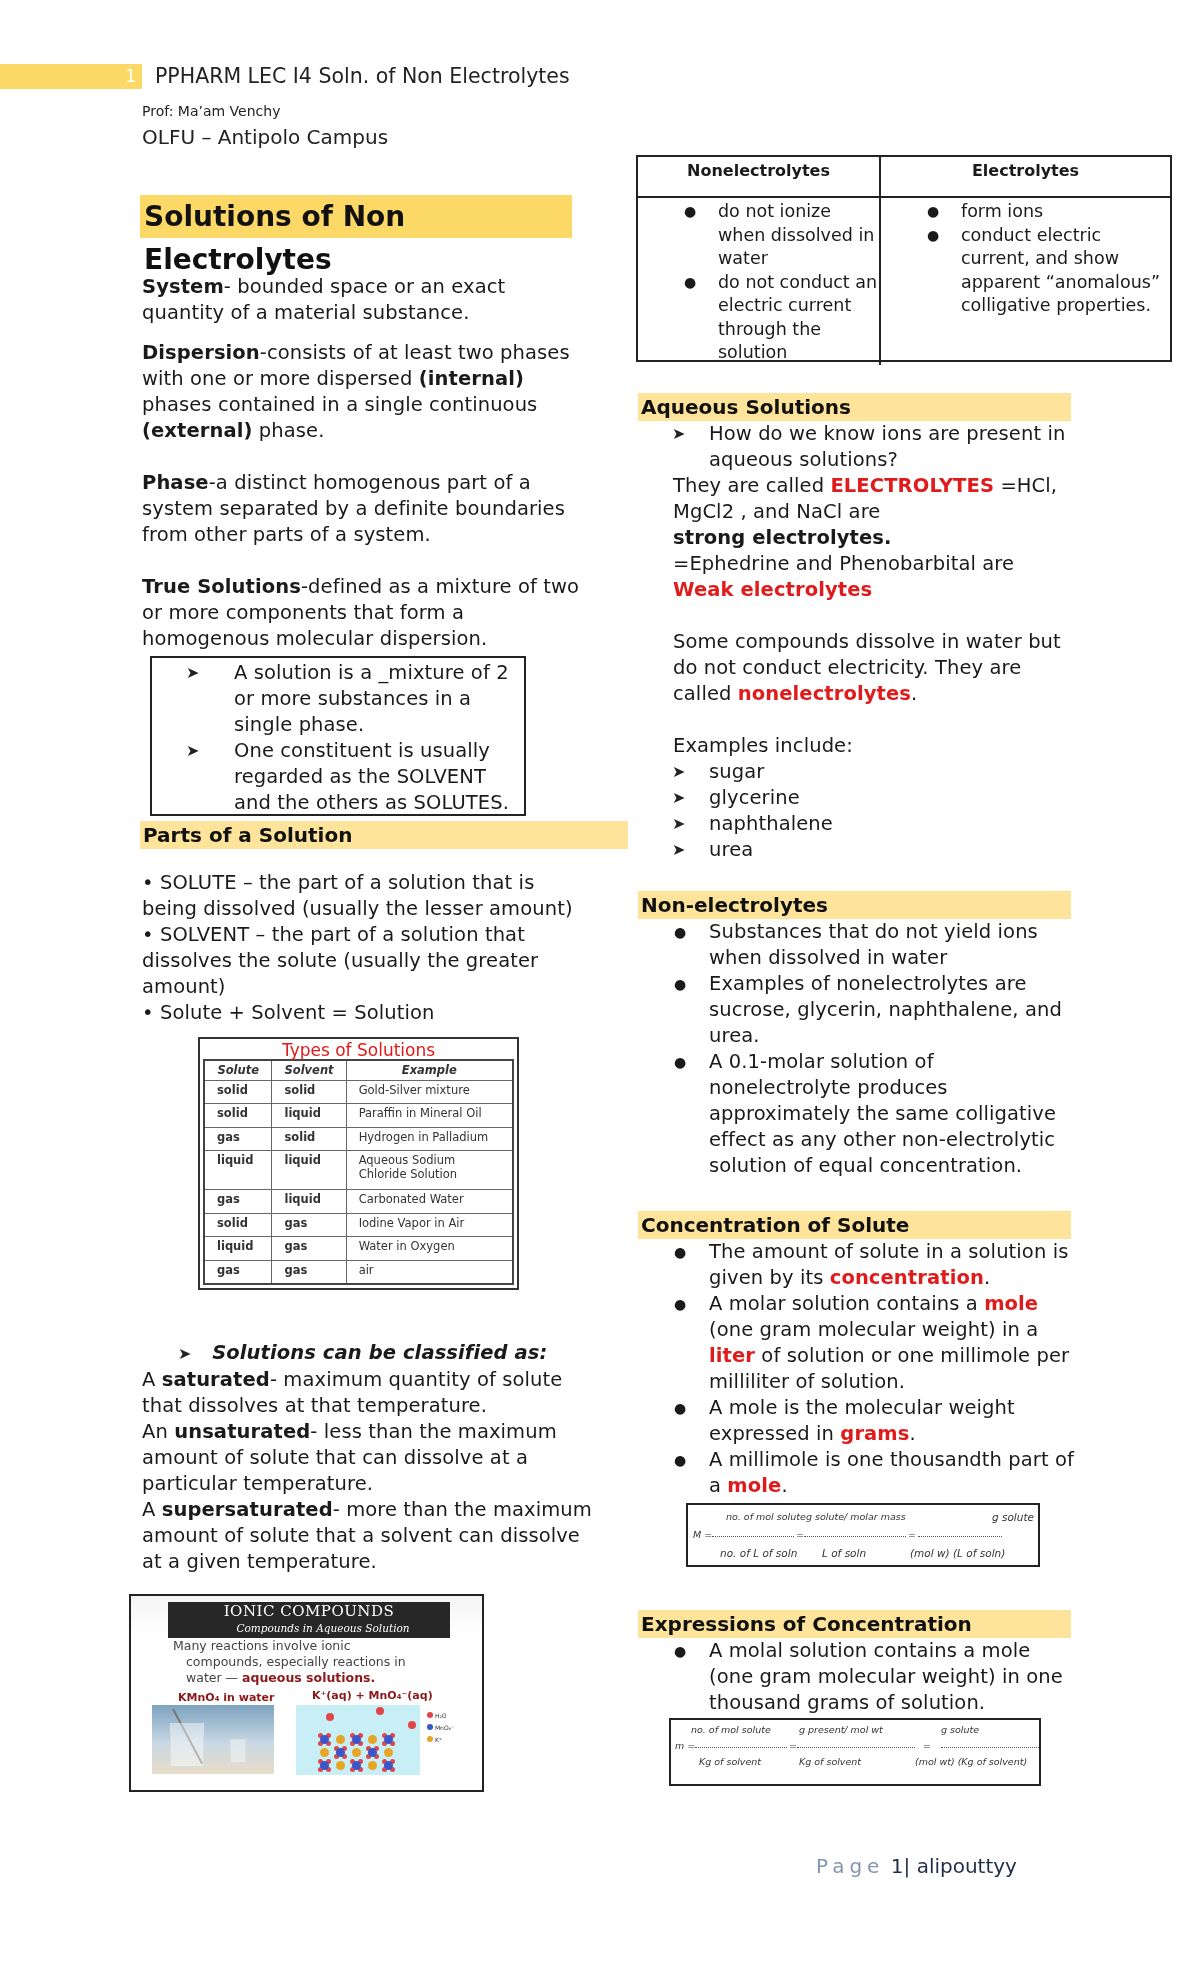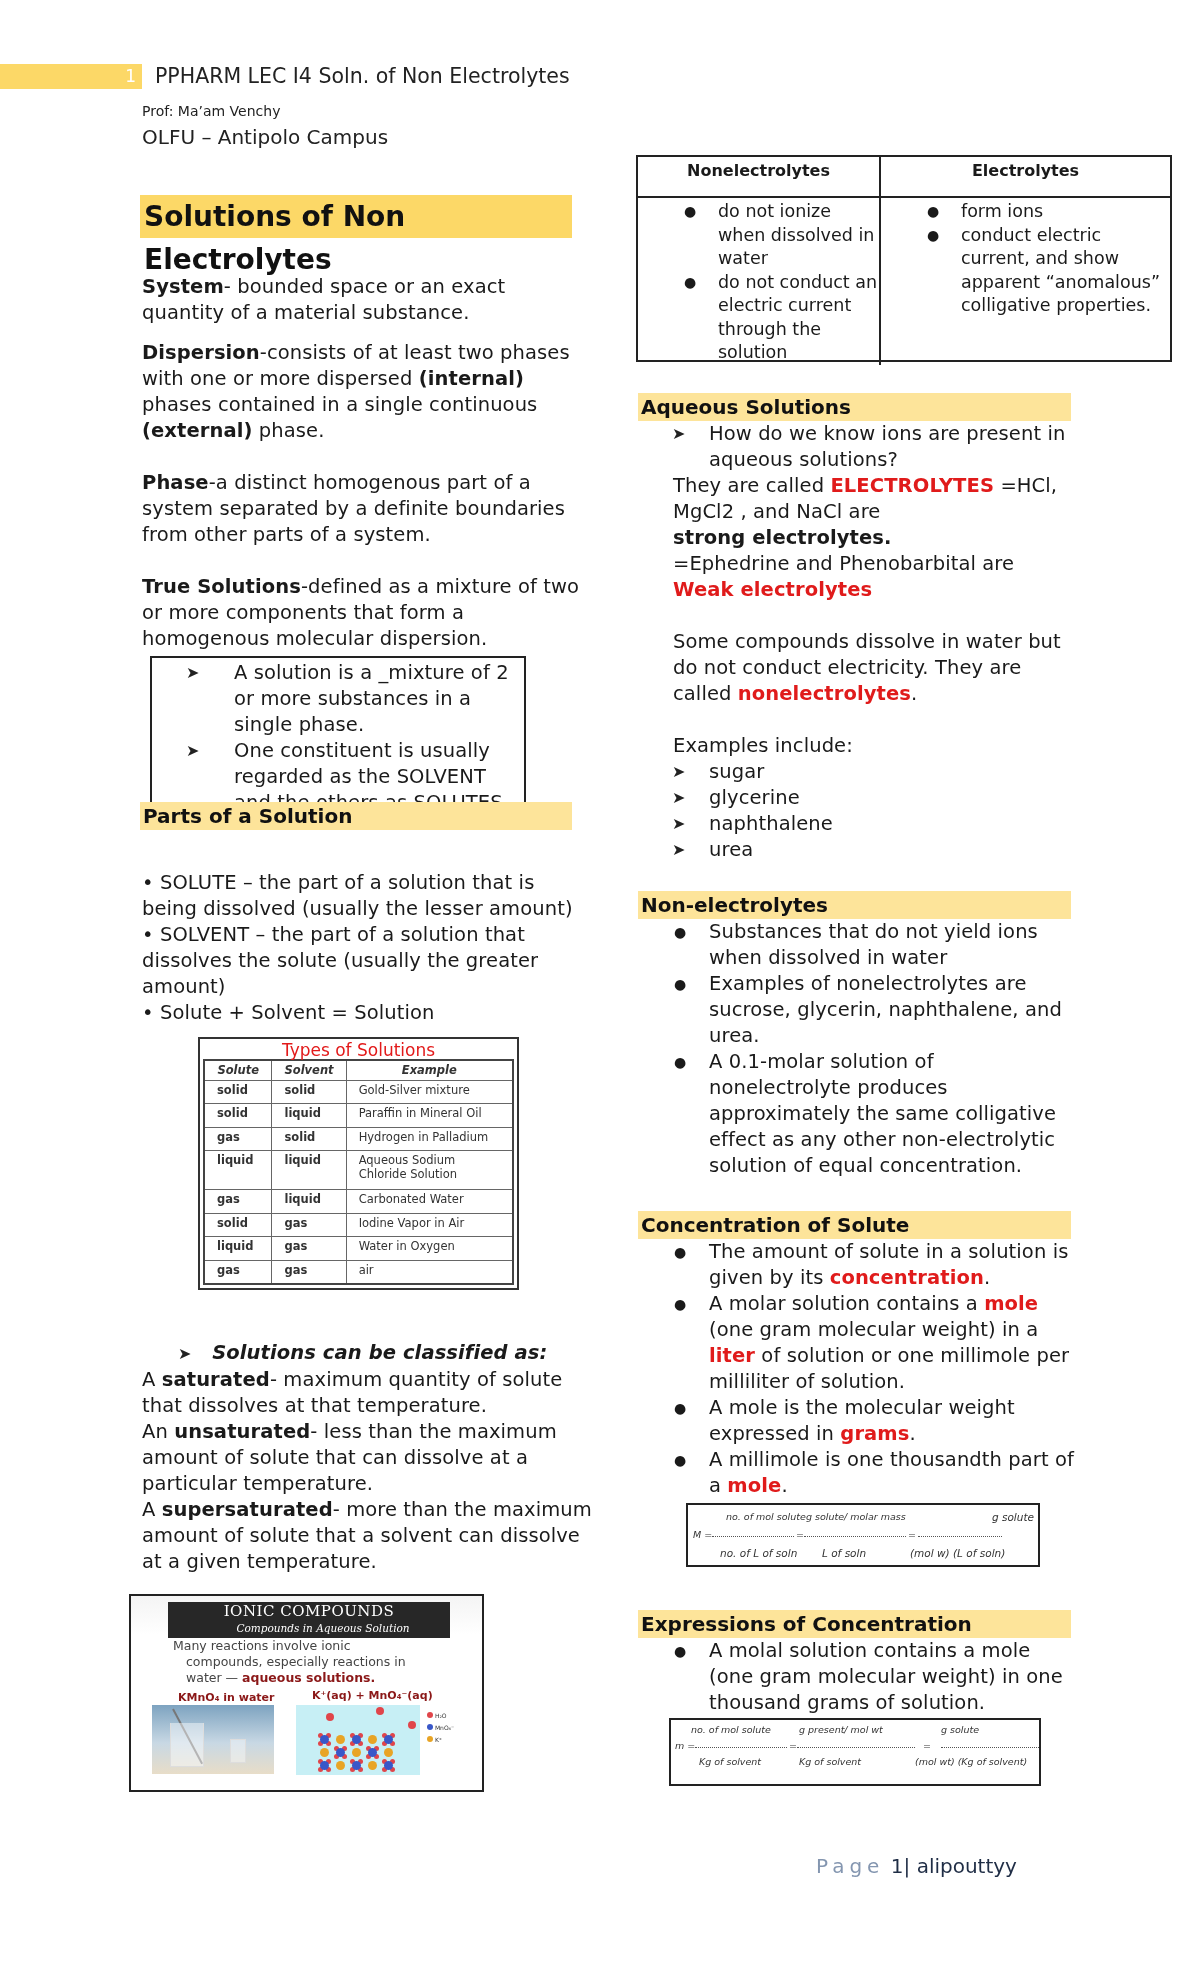--- a/index.html
+++ b/index.html
@@ -109,21 +109,21 @@
   <p><b>True Solutions</b><span>-defined as a mixture of two or more components that form a homogenous molecular dispersion.</span></p>
 </div>
 
 <div class="abs boxed txt">
   <ul class="arrow-list">
     <li><span class="arr">➤</span><span>A solution is a _mixture of 2 or more substances in a single phase.</span></li>
     <li><span class="arr">➤</span><span>One constituent is usually regarded as the SOLVENT and the others as SOLUTES.</span></li>
   </ul>
 </div>
 
-<div class="abs sec-head" style="left:140px; top:802px; width:432px;">Parts of a Solution</div>
+<div class="abs sec-head" style="left:140px; top:821px; width:488px;">Parts of a Solution</div>
 <div class="abs lcol txt" style="top:870px; width:440px;">
   <div>• SOLUTE – the part of a solution that is being dissolved (usually the lesser amount)</div>
   <div>• SOLVENT – the part of a solution that dissolves the solute (usually the greater amount)</div>
   <div>• Solute + Solvent = Solution</div>
 </div>
 
 <div class="abs" id="types-wrap">
   <div id="types-title">Types of Solutions</div>
   <table id="types-table">
     <thead>

